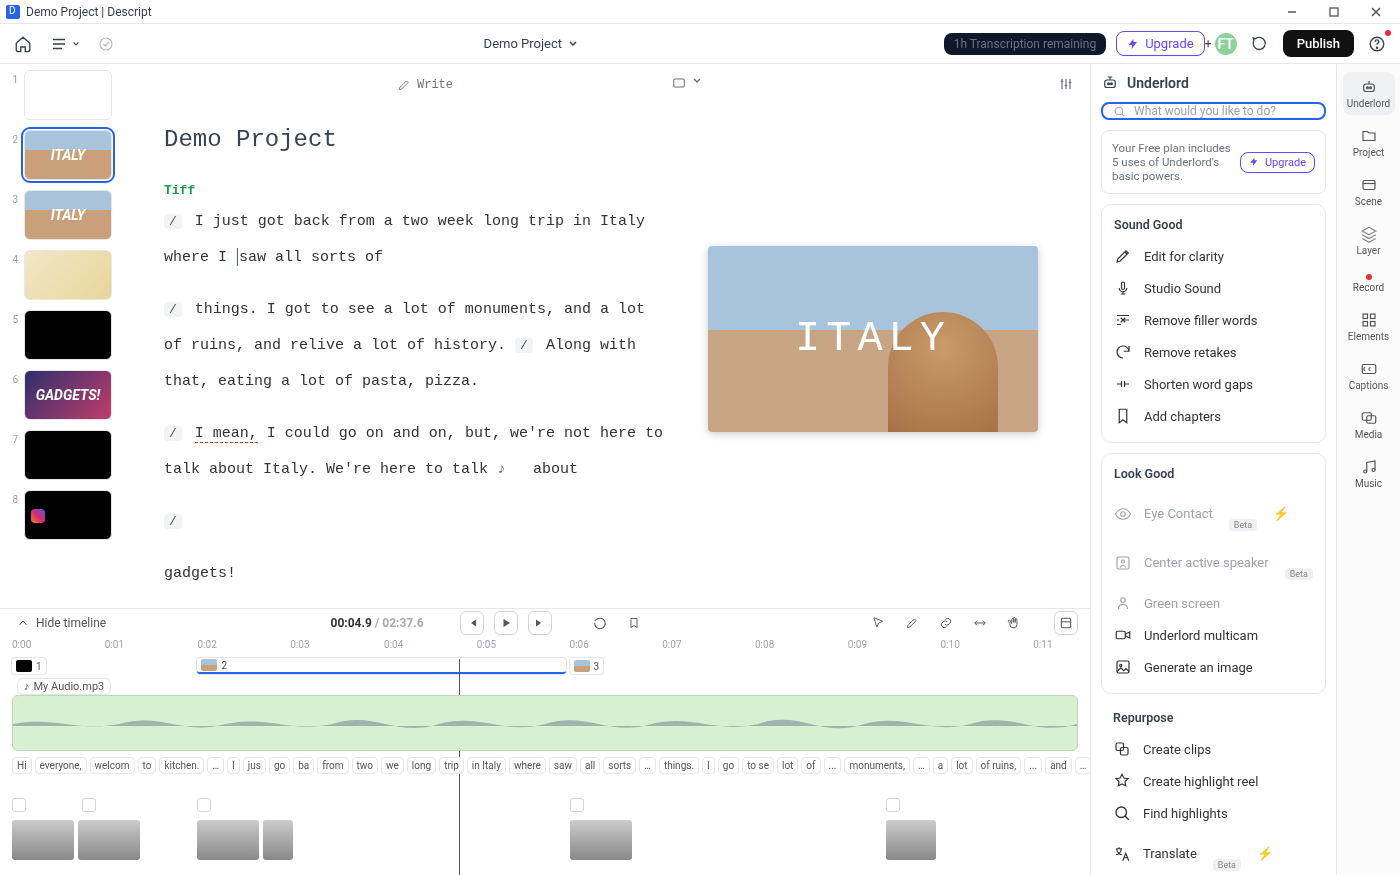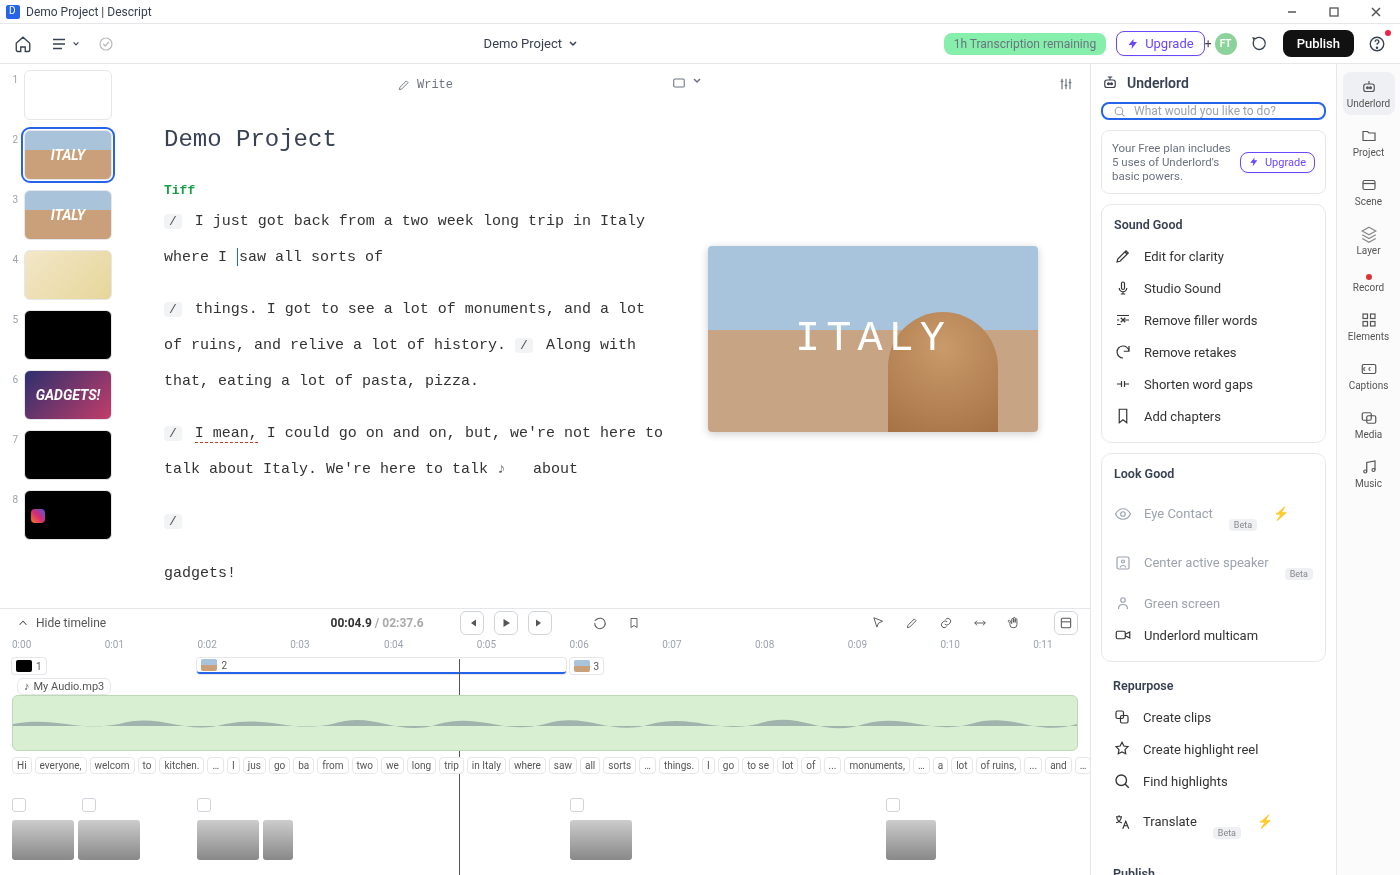--- a/index.html
+++ b/index.html
@@ -52,24 +52,24 @@
     display:flex;align-items:center;
     padding:0 10px;
     gap:10px;
     font-size:13px;
   }
   .tbtn{display:inline-flex;align-items:center;gap:4px;padding:4px;border-radius:6px;}
   .toolbar .center{flex:1;display:flex;justify-content:center;align-items:center;gap:6px;}
   .pill{
     display:inline-flex;align-items:center;gap:6px;
     padding:4px 10px;border:1px solid var(--border-strong);border-radius:8px;
-    background:#86efac;box-shadow:var(--shadow);
+    background:#0f172a;box-shadow:var(--shadow);
   }
   .pill.purple{border-color:var(--accent);color:var(--accent);background:#fff;}
-  .avatar{width:22px;height:22px;border-radius:50%;background:#8bd39a;display:flex;align-items:center;justify-content:center;color:#fff;font-size:10px;font-weight:600;}
+  .avatar{width:22px;height:22px;border-radius:50%;background:#8bd39a;display:flex;align-items:center;justify-content:center;color:#fff;font-size:14px;font-weight:600;}
   .avatar-wrap{position:relative;}
   .avatar-plus{position:absolute;left:-10px;top:4px;font-size:12px;color:#444;}
   .btn-publish{background:#111;color:#fff;border-radius:8px;padding:6px 14px;font-weight:500;}
 
   
   .app{
     position:absolute;top:64px;bottom:0;left:0;right:0;
     display:flex;
   }
   .col-left{
@@ -618,20 +618,28 @@
             </svg>
           <span>Green screen</span>
           </div>
         <div class="action">
           <svg class="icon18" viewBox="0 0 24 24" fill="none" stroke="currentColor" stroke-width="1.6">
               <rect x="3" y="7" width="12" height="10" rx="2"></rect>
               <path d="M15 11l6-3v8l-6-3"></path>
             </svg>
           <span>Underlord multicam</span>
           </div>
+        <div class="action">
+          <svg class="icon18" viewBox="0 0 24 24" fill="none" stroke="currentColor" stroke-width="1.6">
+              <rect x="4" y="4" width="16" height="16" rx="2"></rect>
+              <circle cx="9" cy="10" r="1.5"></circle>
+              <path d="M4 18l5-5 4 4 3-3 4 4"></path>
+            </svg>
+          <span>Generate an image</span>
+          </div>
       </div>
 
       <div class="section" style="border:none;padding:4px;">
         <h4>Repurpose</h4>
         <div class="action">
           <svg class="icon18" viewBox="0 0 24 24" fill="none" stroke="currentColor" stroke-width="1.6">
               <rect x="4" y="4" width="10" height="10" rx="2"></rect>
               <rect x="10" y="10" width="10" height="10" rx="2"></rect>
             </svg>
           <span>Create clips</span>

